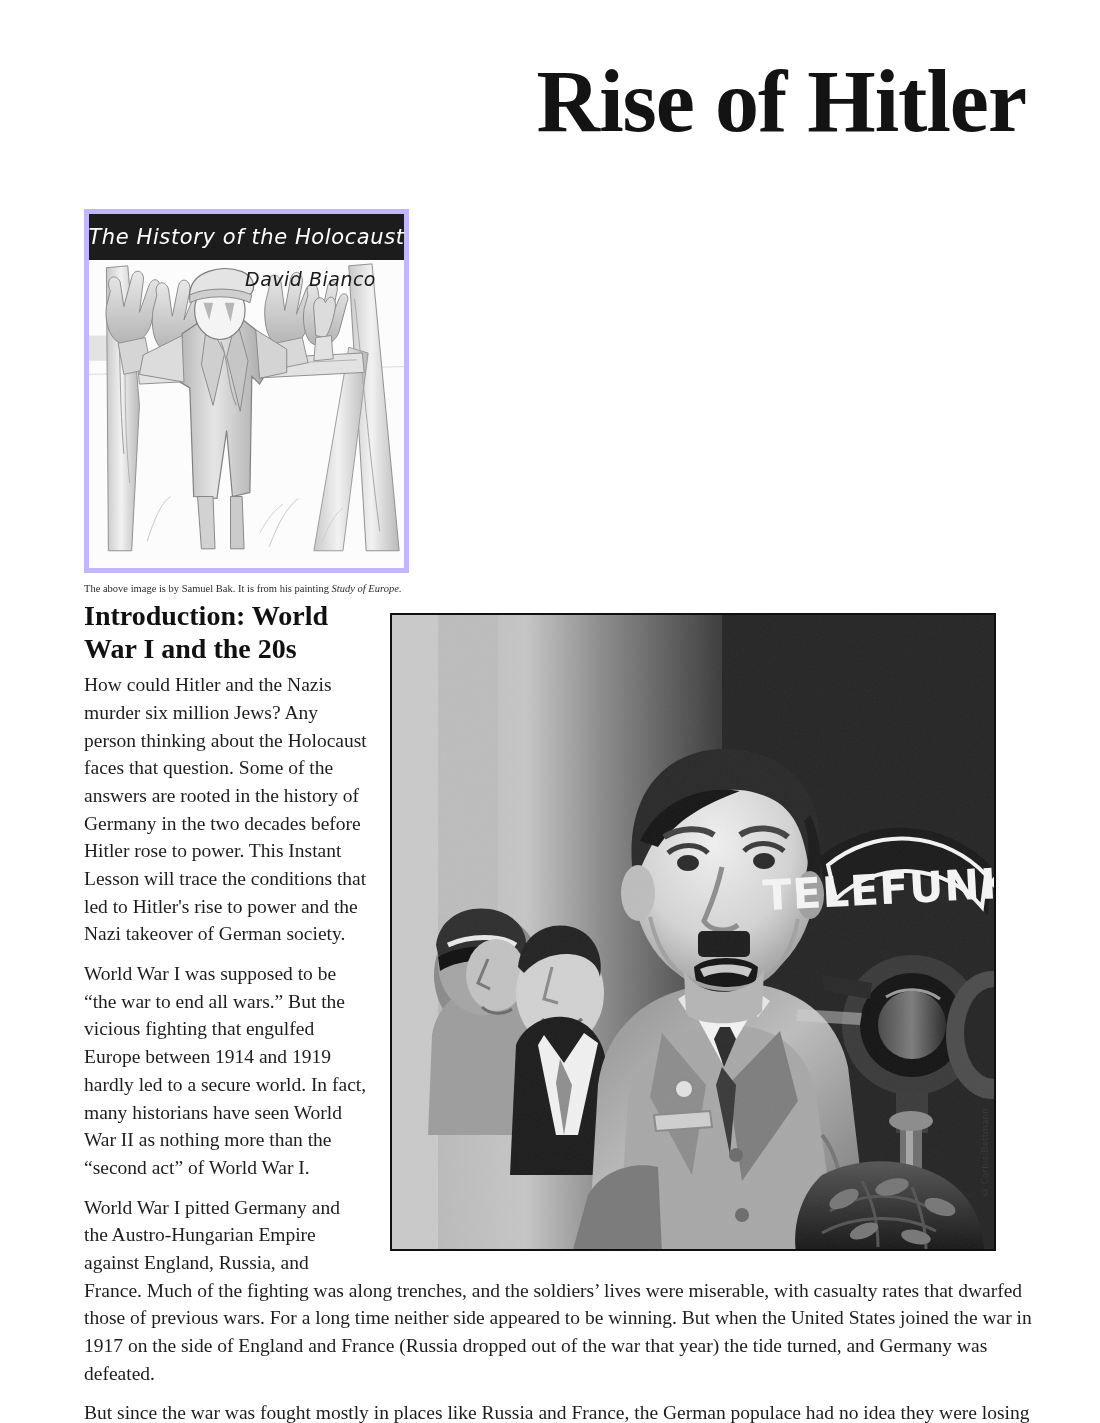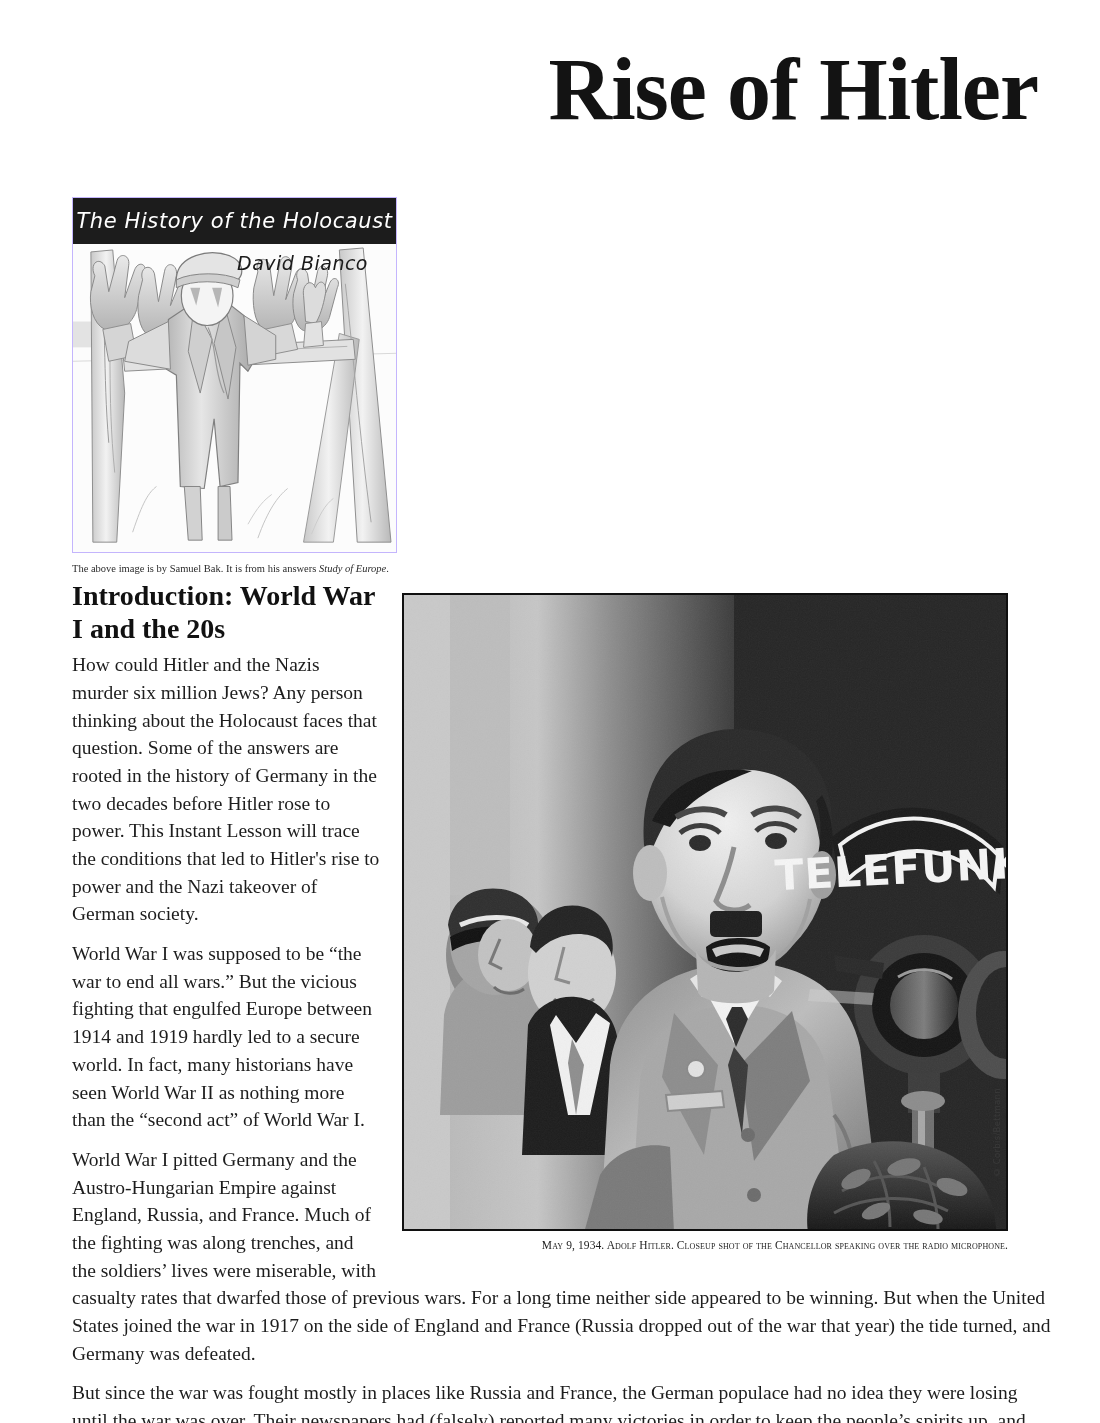--- a/index.html
+++ b/index.html
@@ -14,32 +14,32 @@
     font-family: "Liberation Serif", "DejaVu Serif", serif;
     color: #1a1a1a;
     position: relative;
     overflow: hidden;
   }
 
   .page {
     position: relative;
     width: 1100px;
     height: 1423px;
-    padding: 4px;
+    padding: 16px;
   }
 
   
   .book-cover-wrap {
     float: left;
     width: 340px;
     margin: 63px 18px 4px 68px;
   }
   .book-cover {
     width: 325px;
-    border: 1px solid #c4b5fd;
+    border: 5px solid #c4b5fd;
     background: #8b5cf6;
   }
   .book-band {
     background: #1c1c1c;
     color: #ffffff;
     height: 46px;
     display: flex;
     align-items: center;
     justify-content: center;
     font-family: "DejaVu Sans", sans-serif;
@@ -232,21 +232,21 @@
           <path d="M146 244 L146 298 L160 298 L158 244 Z" fill="#cbcbcb" stroke="#858585" stroke-width="1"></path>
 
           <path d="M60 290 C70 260 76 250 84 244" stroke="#c5c5c5" stroke-width="1" fill="none"></path>
           <path d="M186 296 C196 268 206 254 216 246" stroke="#c5c5c5" stroke-width="1" fill="none"></path>
           <path d="M176 282 C186 264 192 258 200 252" stroke="#cfcfcf" stroke-width="1" fill="none"></path>
           <path d="M240 292 C248 272 254 262 262 256" stroke="#cdcdcd" stroke-width="1" fill="none"></path>
         </svg>
       </div>
     </div>
     <div class="cover-caption">
-      <span>The above image is by Samuel Bak. It is from his answers </span><i>Study of Europe</i><span>.</span>
+      <span>The above image is by Samuel Bak. It is from his painting </span><i>Study of Europe</i><span>.</span>
     </div>
   </div>
 
   <div class="photo-block">
     <div class="photo-frame">
       <svg viewBox="0 0 606 638" preserveAspectRatio="xMidYMid slice" width="606" height="638">
         <defs>
           <linearGradient id="bgwall" x1="0" y1="0" x2="1" y2="0">
             <stop offset="0%" stop-color="#b4b4b4"></stop>
             <stop offset="22%" stop-color="#c6c6c6"></stop>
@@ -390,21 +390,20 @@
           <ellipse cx="472" cy="616" rx="15" ry="7" transform="rotate(-22 472 616)"></ellipse>
           <ellipse cx="524" cy="622" rx="15" ry="7" transform="rotate(12 524 622)"></ellipse>
         </g>
 
         <path d="M196 580 C210 556 240 546 266 552 L270 638 L180 638 Z" fill="#7a7a7a"></path>
 
         <rect x="0" y="0" width="606" height="638" filter="url(#grain)" opacity="0.55"></rect>
       </svg>
       <div class="photo-credit">© Corbis/Bettmann</div>
     </div>
-    <div class="photo-caption">May 9, 1934. Adolf Hitler. Closeup shot of the Chancellor speaking over the radio microphone.</div>
   </div>
 
   <h2 class="section-heading">Introduction: World War I and the 20s</h2>
 
   <div class="body-col">
     <p class="body">How could Hitler and the Nazis murder six million Jews? Any person thinking about the Holocaust faces that question. Some of the answers are rooted in the history of Germany in the two decades before Hitler rose to power. This Instant Lesson will trace the conditions that led to Hitler's rise to power and the Nazi takeover of German society.</p>
     <p class="body">World War I was supposed to be “the war to end all wars.” But the vicious fighting that engulfed Europe between 1914 and 1919 hardly led to a secure world. In fact, many historians have seen World War II as nothing more than the “second act” of World War I.</p>
     <p class="body">World War I pitted Germany and the Austro-Hungarian Empire against England, Russia, and France. Much of the fighting was along trenches, and the soldiers’ lives were miserable, with casualty rates that dwarfed those of previous wars. For a long time neither side appeared to be winning. But when the United States joined the war in 1917 on the side of England and France (Russia dropped out of the war that year) the tide turned, and Germany was defeated.</p>
     <p class="body">But since the war was fought mostly in places like Russia and France, the German populace had no idea they were losing until the war was over. Their newspapers had (falsely) reported many victories in order to keep the people’s spirits up, and suddenly discovering they had lost came as an utter shock.</p>
 

